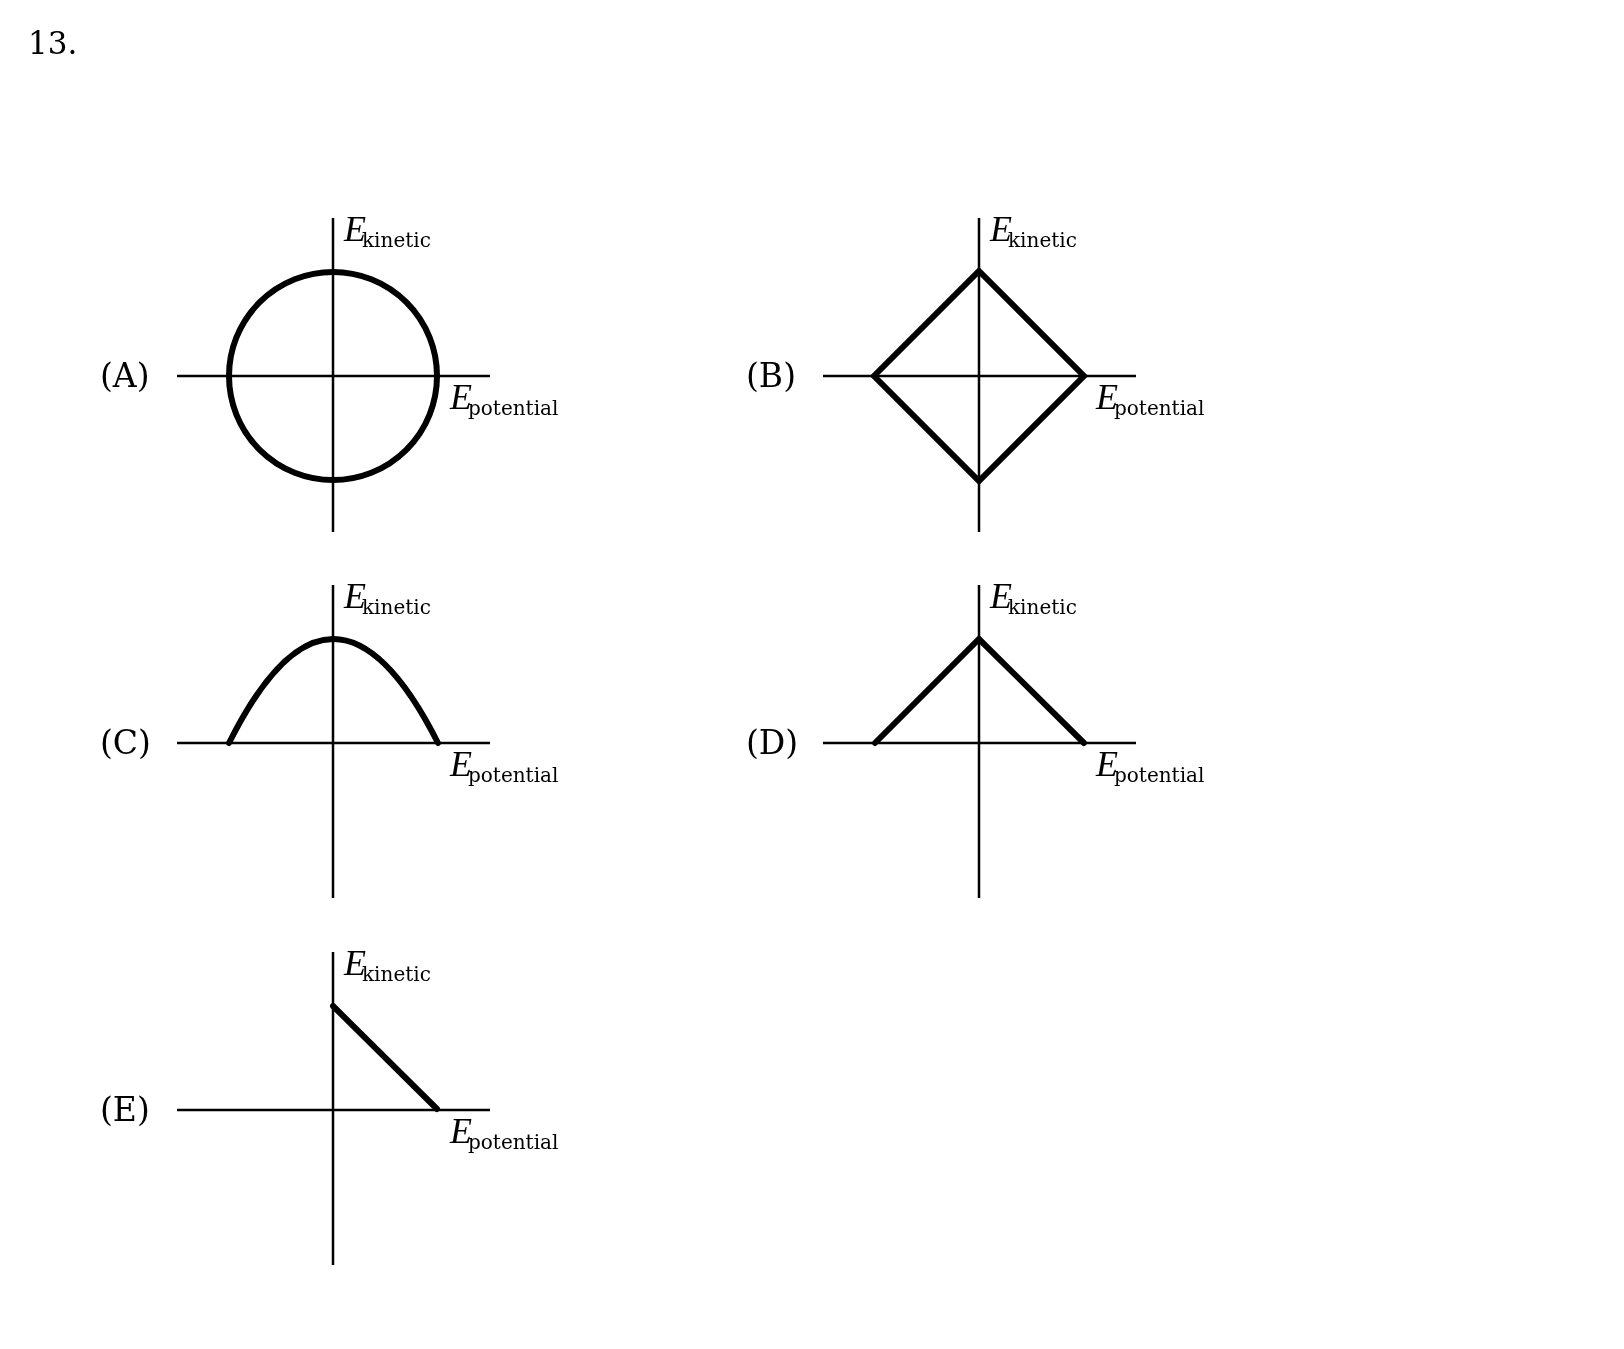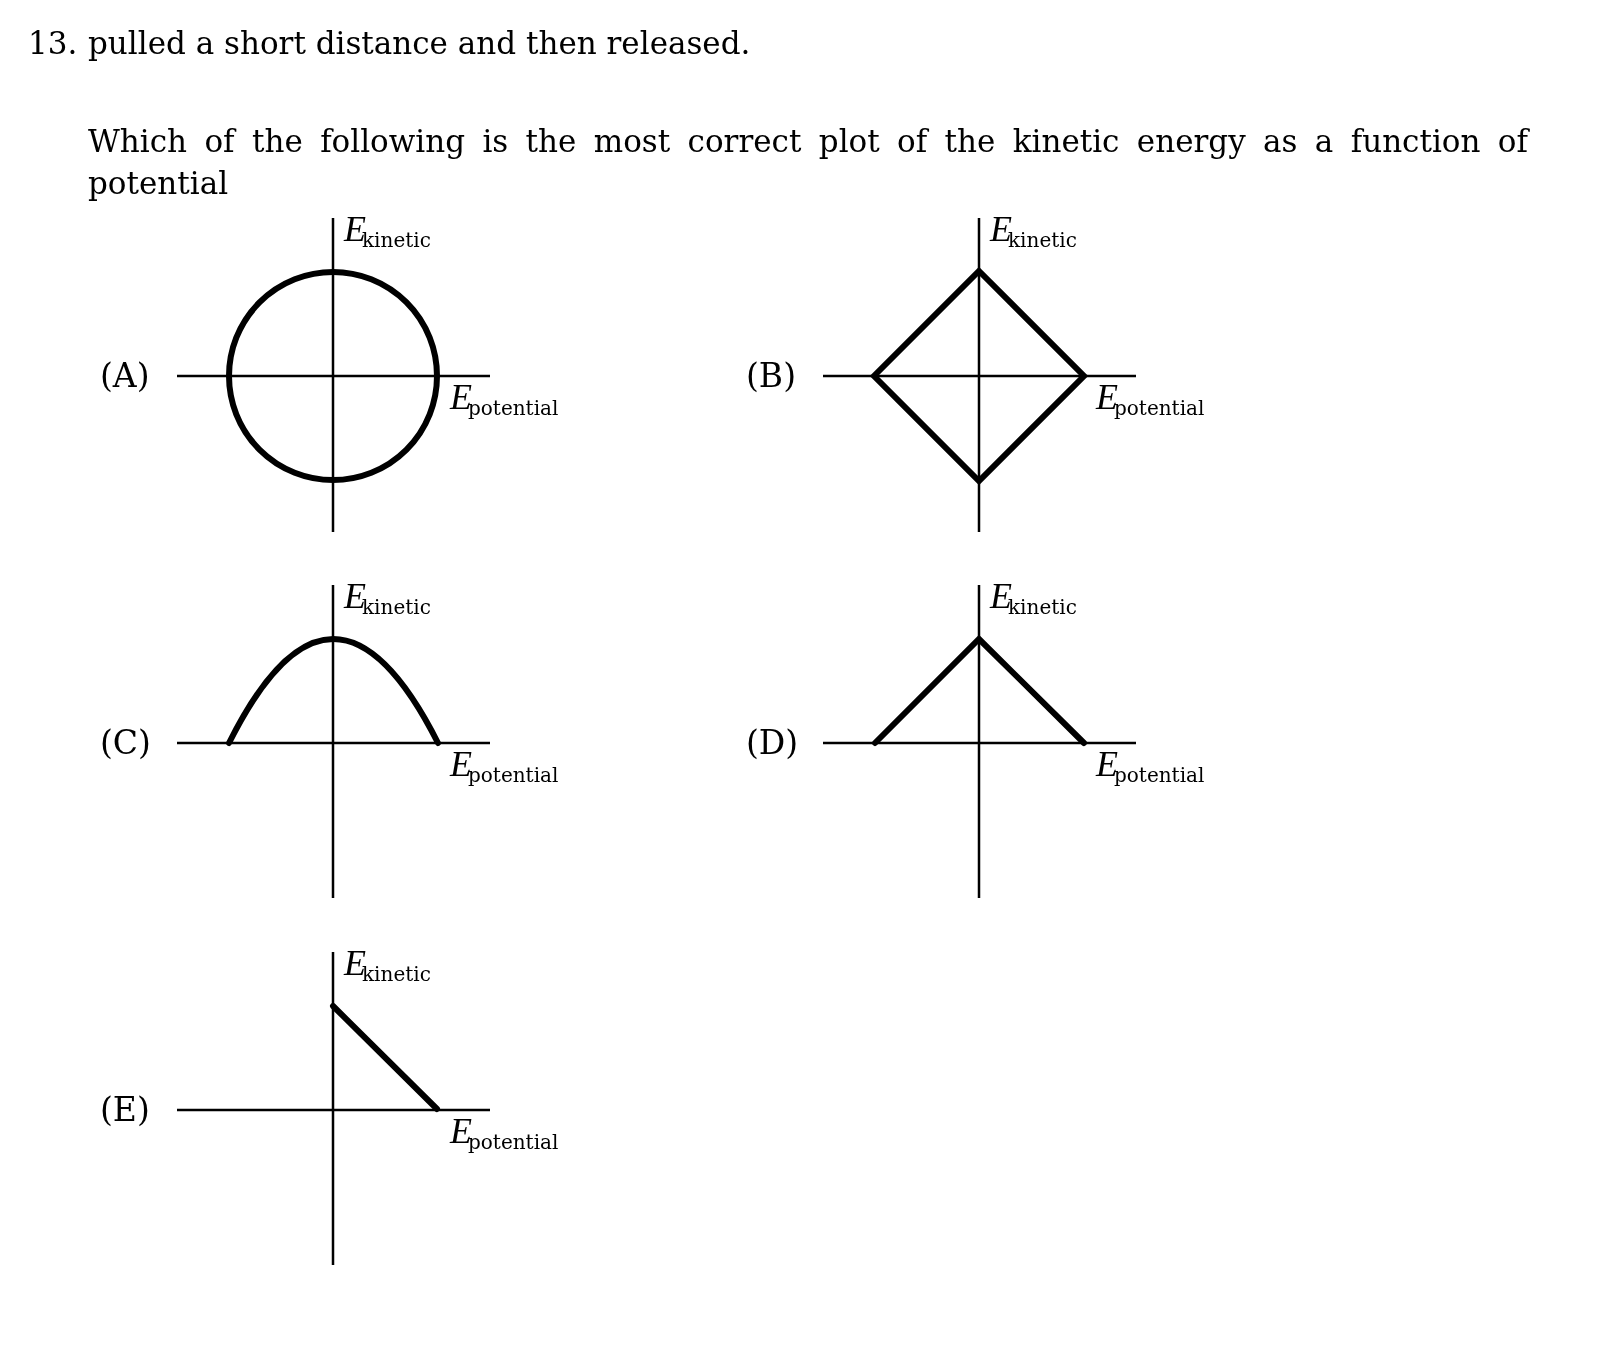--- a/index.html
+++ b/index.html
@@ -14,24 +14,22 @@
   .ax{position:absolute;font-size:31px;}
   .ax i{font-style:italic;font-family:"Liberation Serif","DejaVu Serif",serif;font-size:36px;}
   .ax .sub{font-size:20px;position:relative;top:6px;left:-4px;}
 </style>
 </head>
 <body>
 
 <div class="q">
   <span class="qnum">13.</span>
   <div class="p1">
-    <div>pulled a short distance and then released.</div>
   </div>
   <div class="p2">
-    <div class="jl">Which of the following is the most correct plot of the kinetic energy as a function of potential</div>
   </div>
 </div>
 
 <svg width="1624" height="1349">
   <g stroke="#000" stroke-width="2.5" fill="none">
 
     <line x1="333" y1="218" x2="333" y2="532"></line>
       <line x1="177" y1="376" x2="490" y2="376"></line>
 
     <line x1="979" y1="218" x2="979" y2="532"></line>

